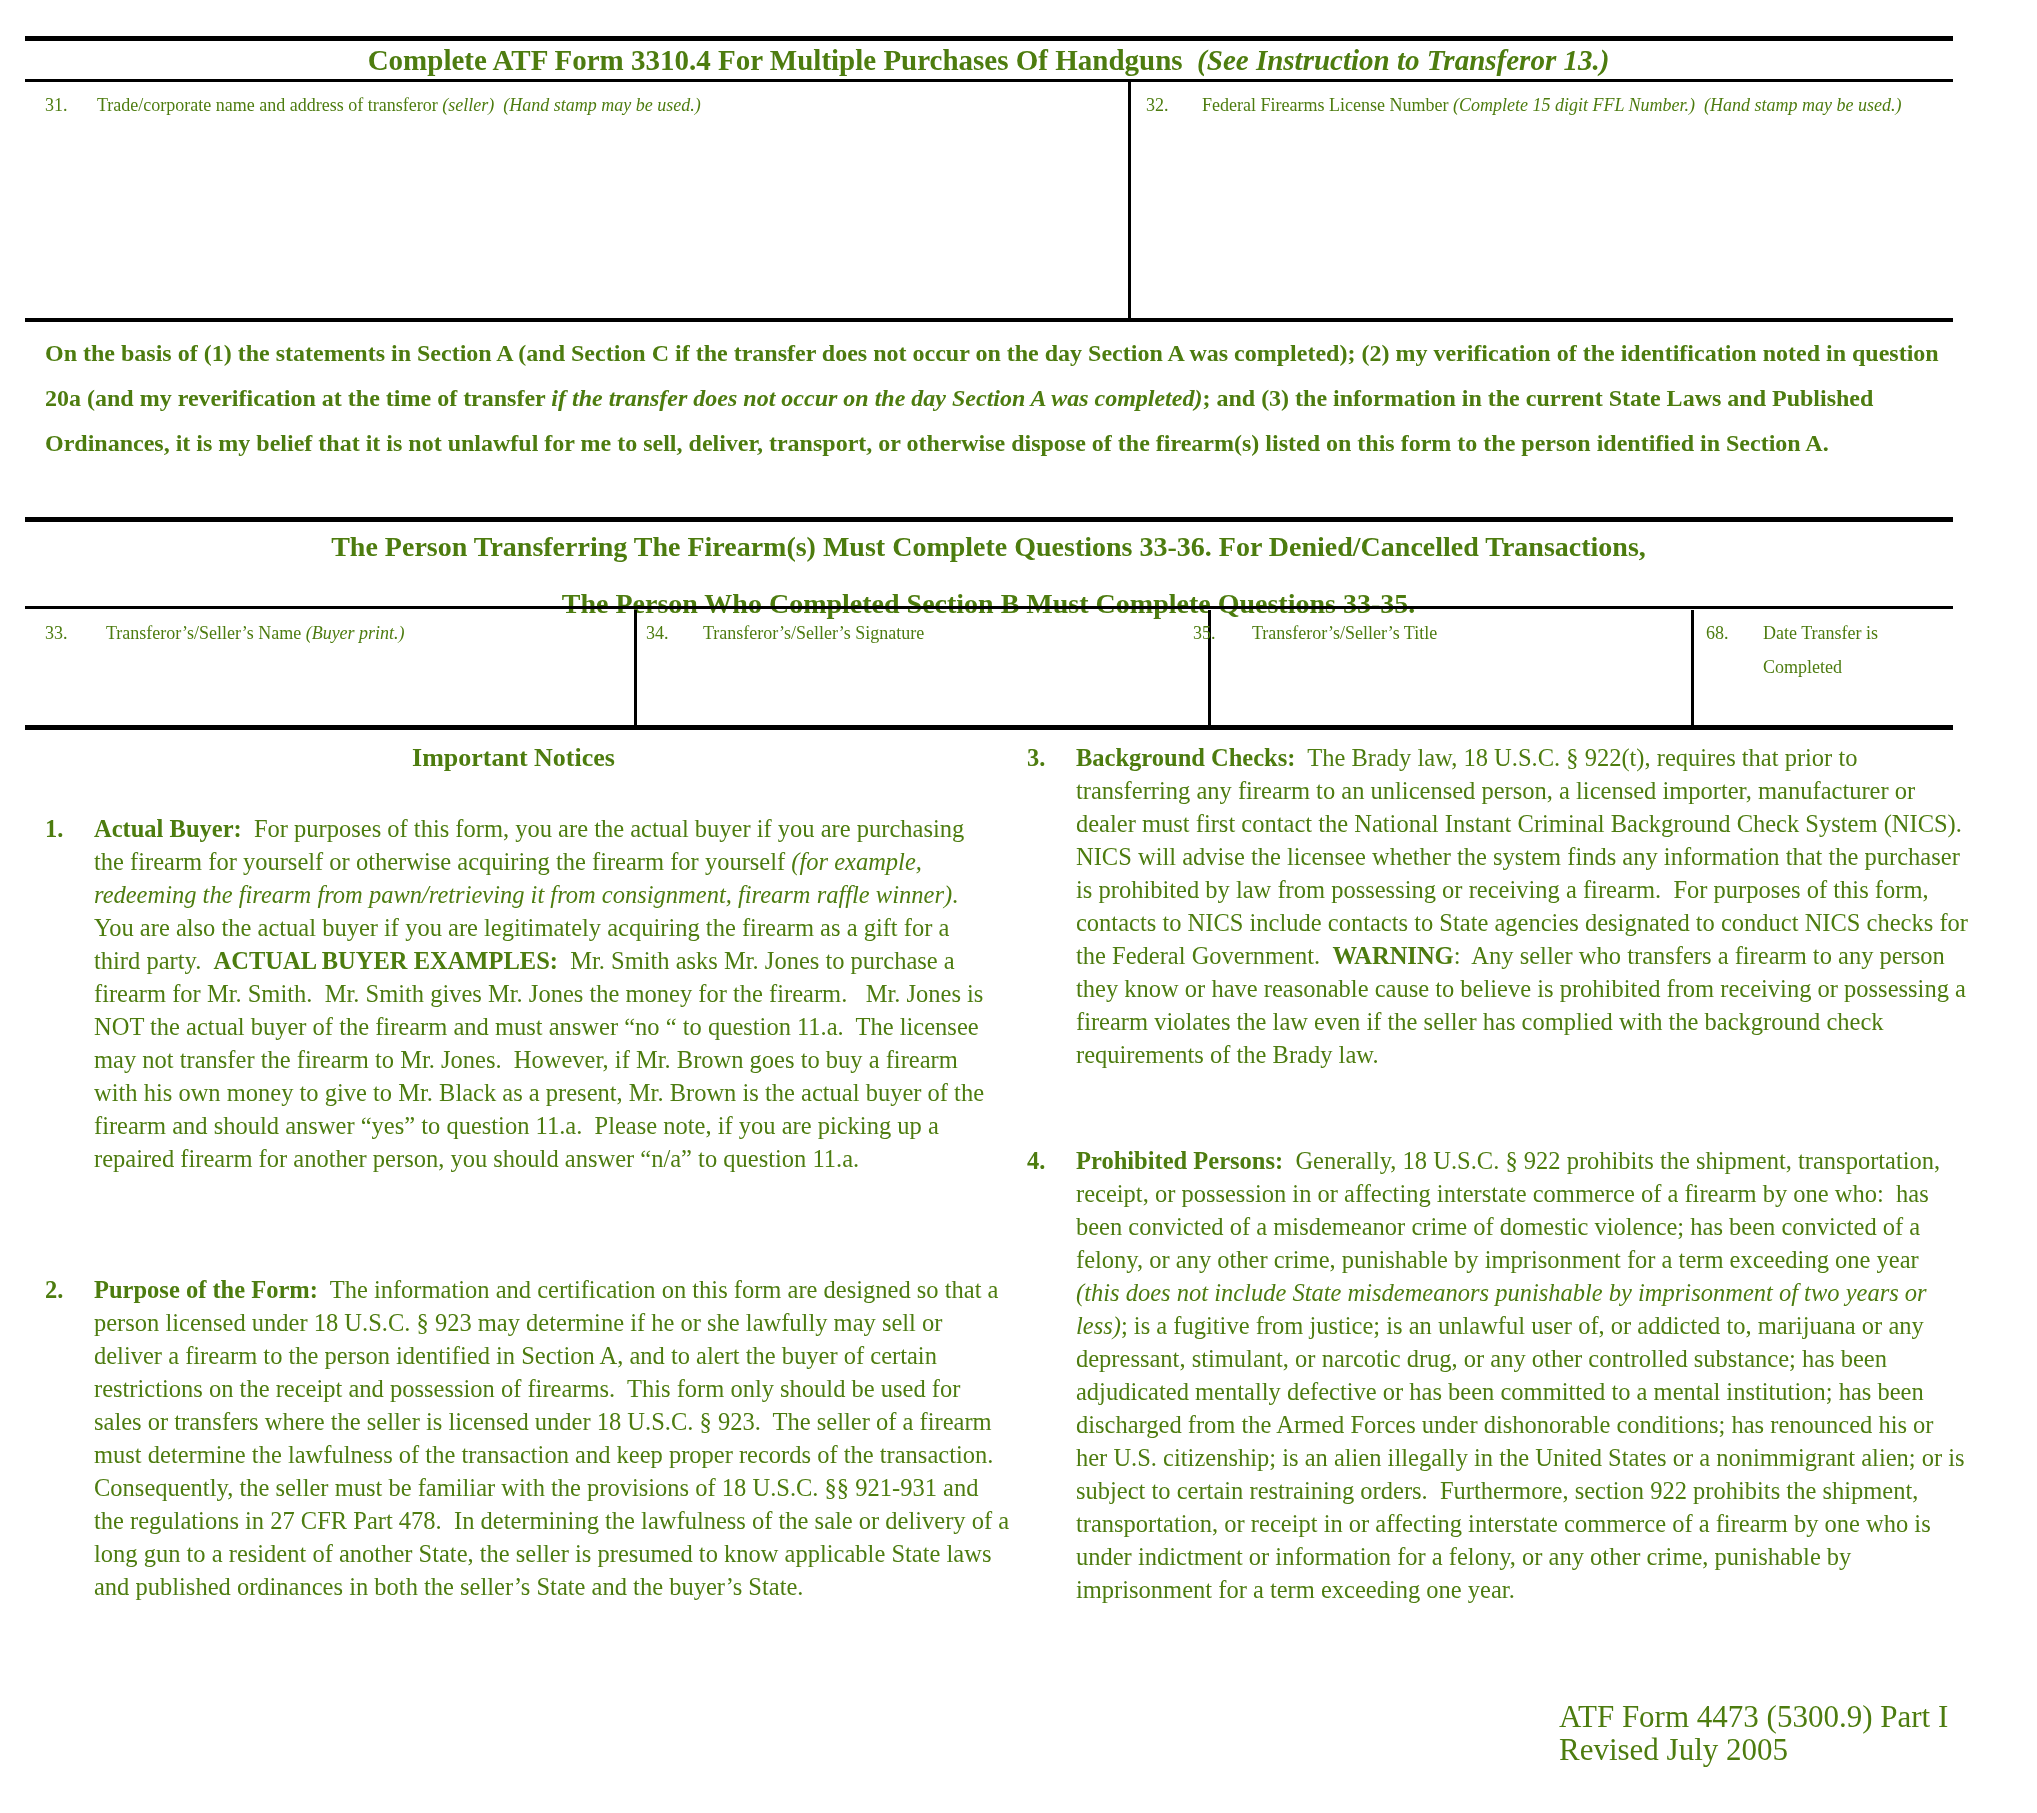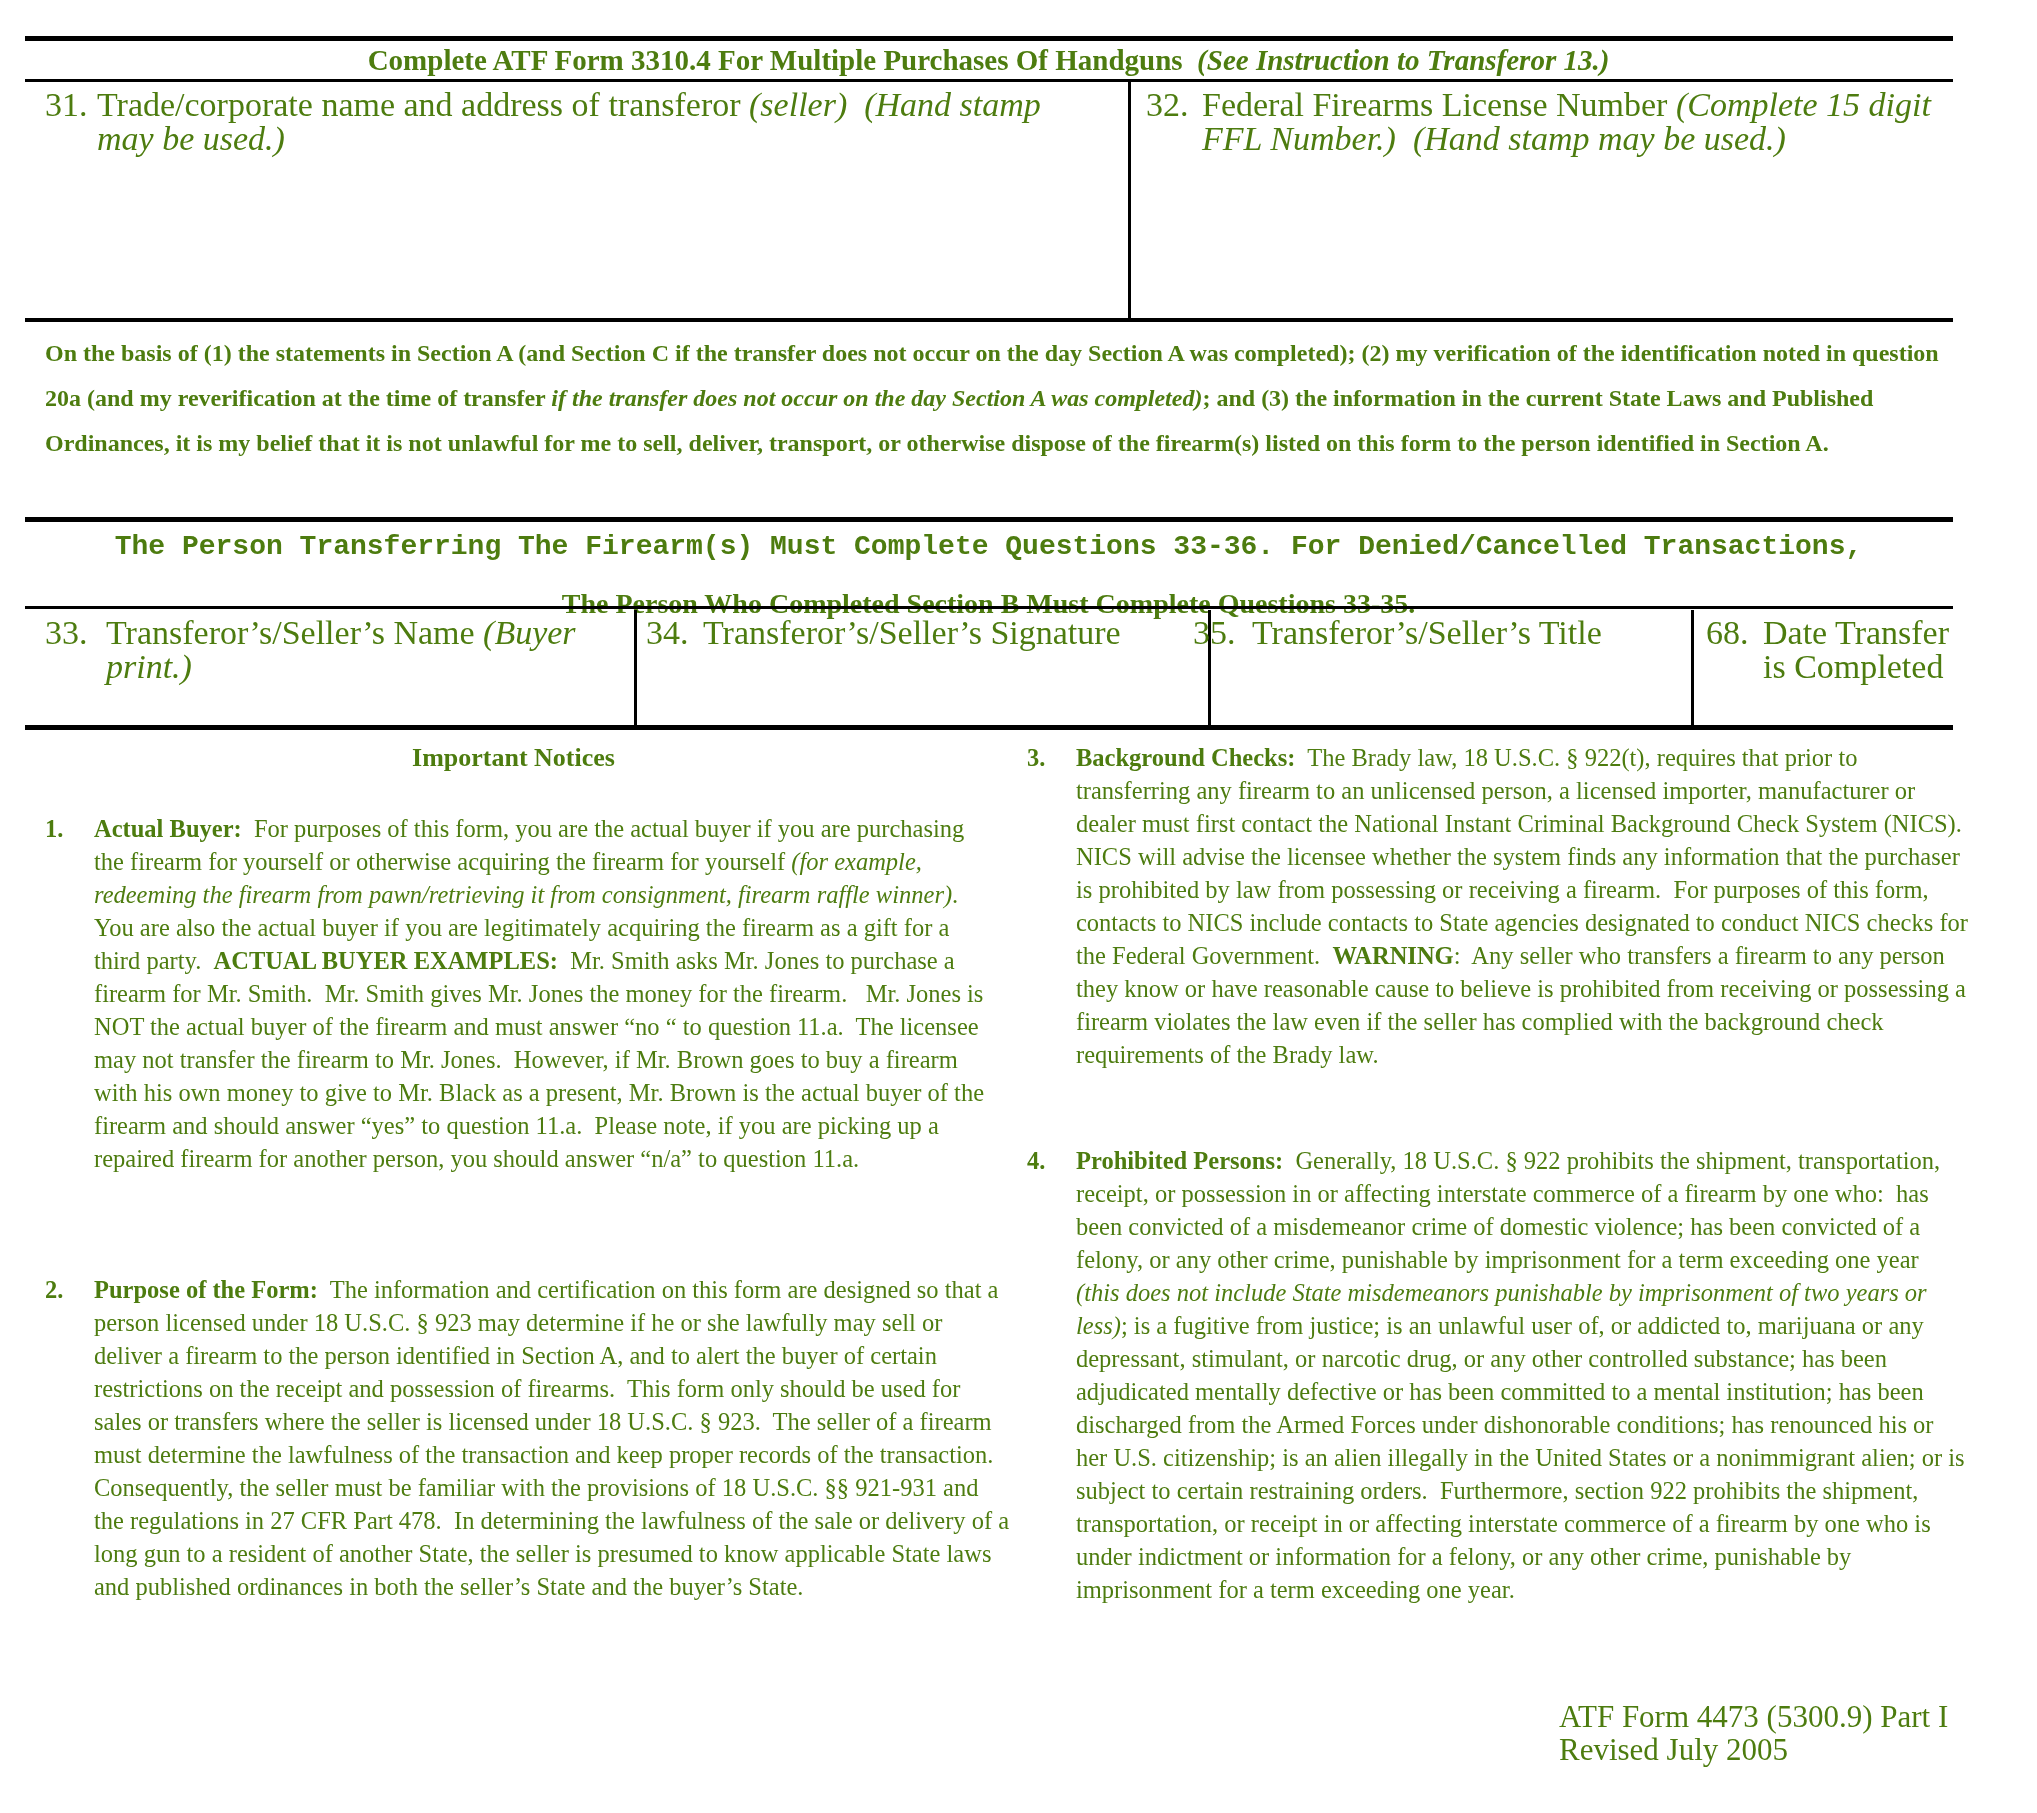--- a/index.html
+++ b/index.html
@@ -19,21 +19,21 @@
   .i{font-style:italic;}
 
   .banner-top-text{
     position:absolute;left:24.5px;top:43px;width:1928px;
     text-align:center;font-size:29px;line-height:34px;font-weight:bold;
   }
   .hang{position:absolute;}
   .hang .num{position:absolute;left:0;top:0;}
   .hang .body{display:block;margin-left:var(--indent);}
 
-  .cell-label{font-size:34px;line-height:34px;}
+  .cell-label{font-size:18px;line-height:34px;}
   .certification{
     position:absolute;left:45px;top:331px;width:1915px;
     font-size:24px;line-height:45px;
   }
   .transfer-line{
     position:absolute;left:24.5px;width:1928px;text-align:center;
     font-size:28px;line-height:36px;font-weight:bold;
   }
   .notices-title{
     position:absolute;left:24.5px;top:743px;width:978px;text-align:center;
@@ -61,21 +61,21 @@
   <div class="vrule" style="left:1128px;top:82px;width:2.5px;height:236px;"></div>
   <div class="hang cell-label" style="left:1146px;top:88px;width:806px;--indent:56px;">
     <span class="num">32.</span>
     <span class="body runs"><span>Federal Firearms License Number </span><span class="i">(Complete 15 digit FFL Number.)</span><span>  </span><span class="i">(Hand stamp may be used.)</span></span>
   </div>
   <div class="rule" style="left:24.5px;top:318px;width:1928px;height:4.1px;"></div>
 
   <div class="certification runs"><span class="b">On the basis of (1) the statements in Section A (and Section C if the transfer does not occur on the day Section A was completed); (2) my verification of the identification noted in question 20a (and my reverification at the time of transfer </span><span class="b i">if the transfer does not occur on the day Section A was completed)</span><span class="b">; and (3) the information in the current State Laws and Published Ordinances, it is my belief that it is not unlawful for me to sell, deliver, transport, or otherwise dispose of the firearm(s) listed on this form to the person identified in Section A.</span></div>
 
   <div class="rule" style="left:24.5px;top:517px;width:1928px;height:4.9px;"></div>
-  <div class="transfer-line" style="top:529px;font-family:Liberation Mono, monospace;">The Person Transferring The Firearm(s)  Must Complete Questions 33-36.  For Denied/Cancelled Transactions,</div>
+  <div class="transfer-line" style="top:529px;">The Person Transferring The Firearm(s)  Must Complete Questions 33-36.  For Denied/Cancelled Transactions,</div>
   <div class="transfer-line" style="top:586px;">The Person Who Completed  Section B Must Complete Questions 33-35.</div>
 
   <div class="rule" style="left:24.5px;top:606px;width:1928px;height:3.3px;"></div>
   <div class="hang cell-label" style="left:45px;top:616px;width:588px;--indent:61px;">
     <span class="num">33.</span>
     <span class="body runs"><span>Transferor’s/Seller’s Name </span><span class="i">(Buyer print.)</span></span>
   </div>
   <div class="vrule" style="left:634px;top:610px;width:2.5px;height:115px;"></div>
   <div class="hang cell-label" style="left:646px;top:616px;width:548px;--indent:57px;">
     <span class="num">34.</span>

